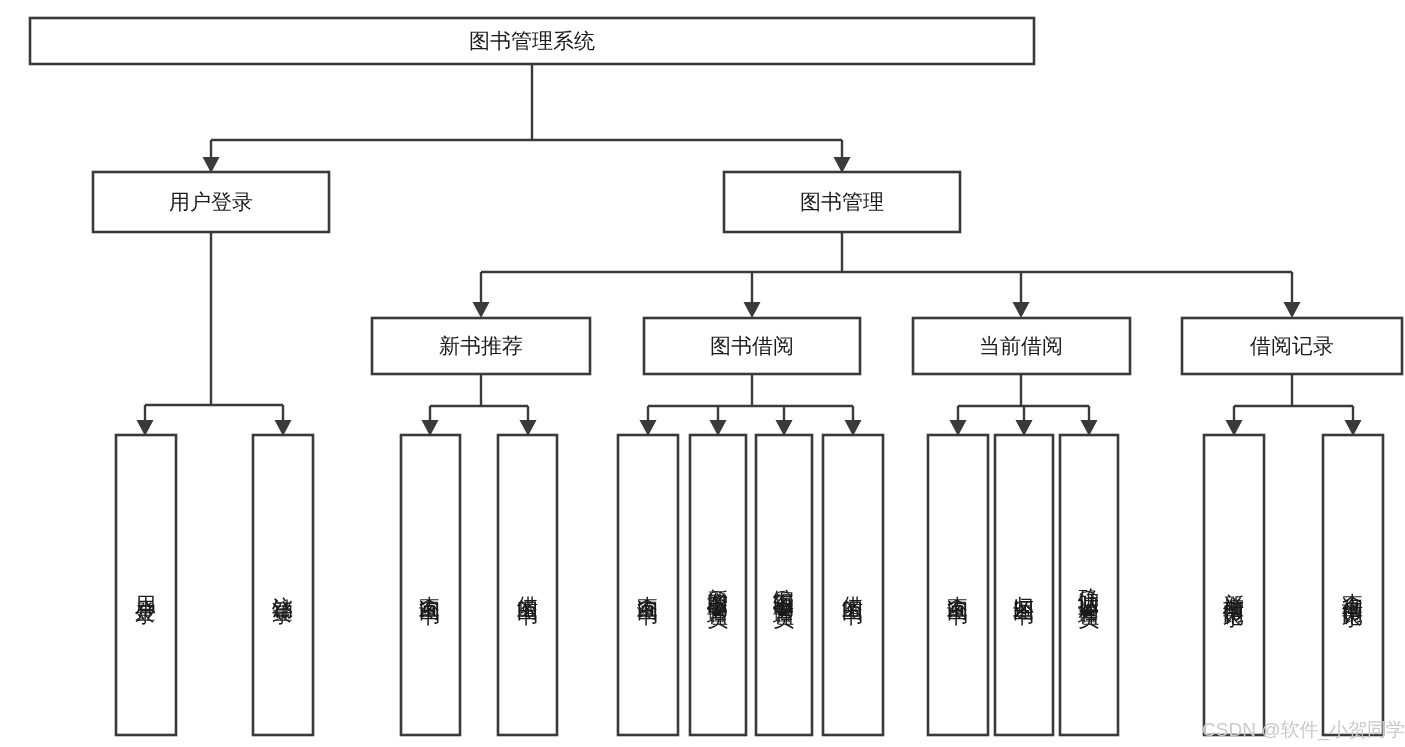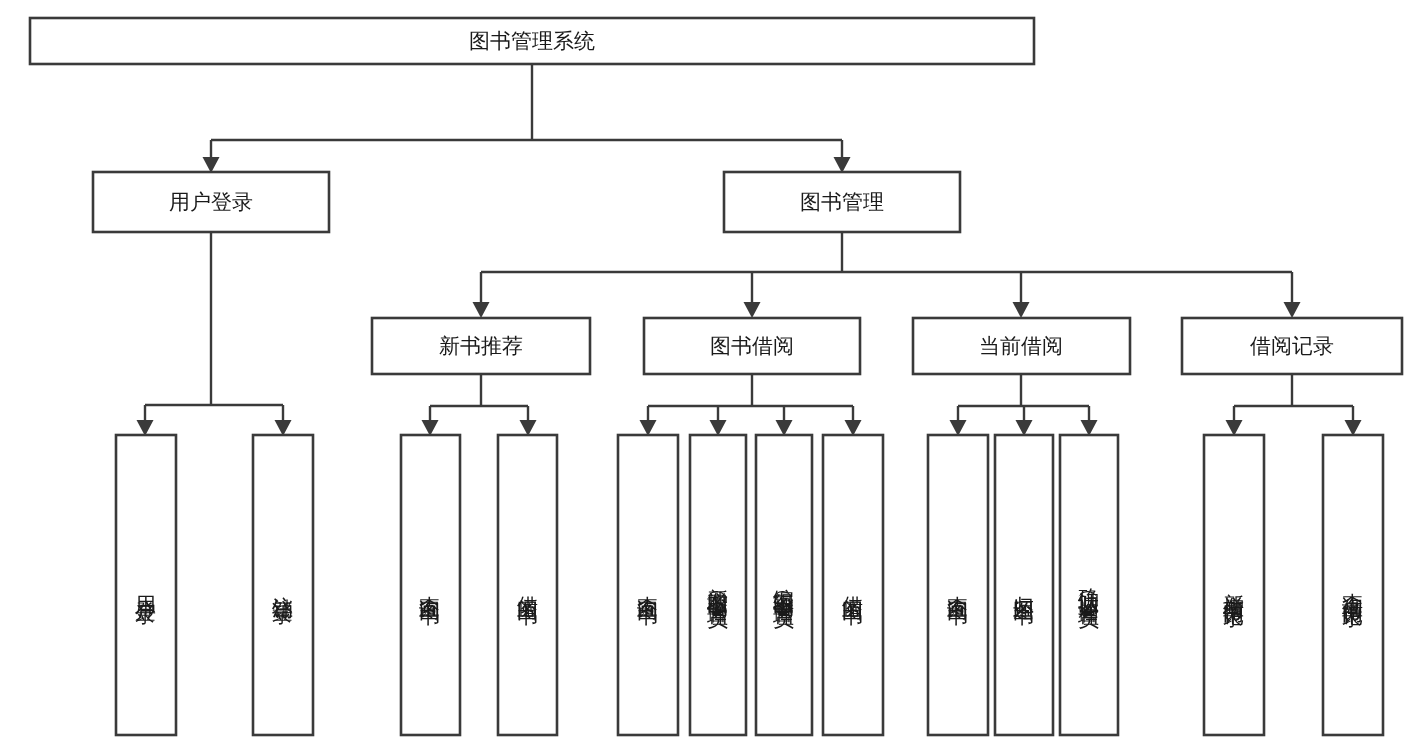--- a/index.html
+++ b/index.html
@@ -255,14 +255,15 @@
       <text class="node-label-v" x="1222" y="585">新增借阅记录</text>
     </g>
 
     <g>
       <rect class="node-box" x="1311" y="435" width="60" height="300"></rect>
       <text class="node-label-v" x="1341" y="585">查询借阅记录</text>
     </g>
 
   </svg>
 
+  <div class="watermark-text">CSDN @软件_小贺同学</div>
 
 </div>
 
 </body></html>

